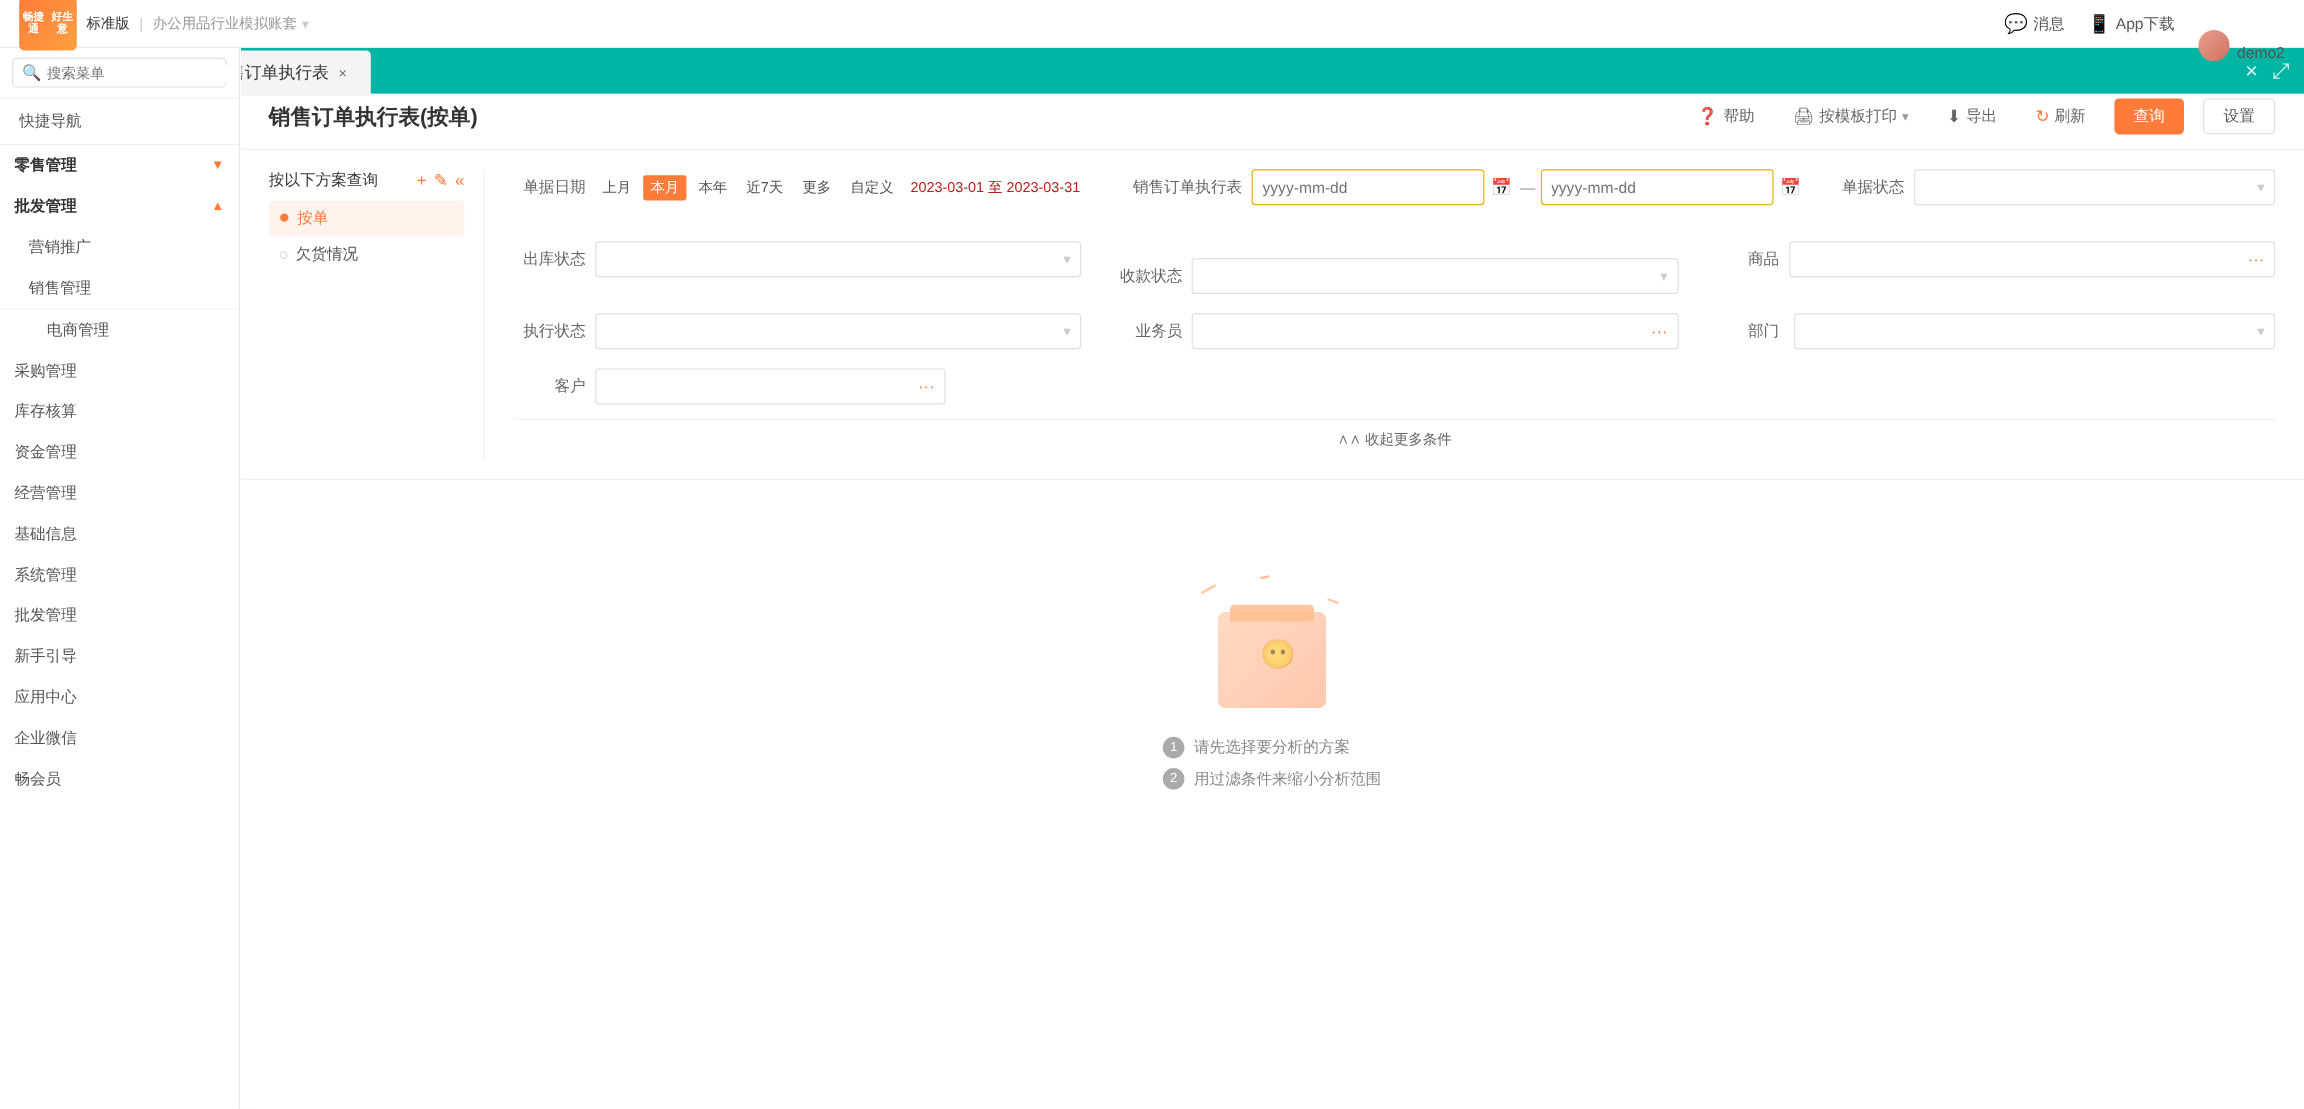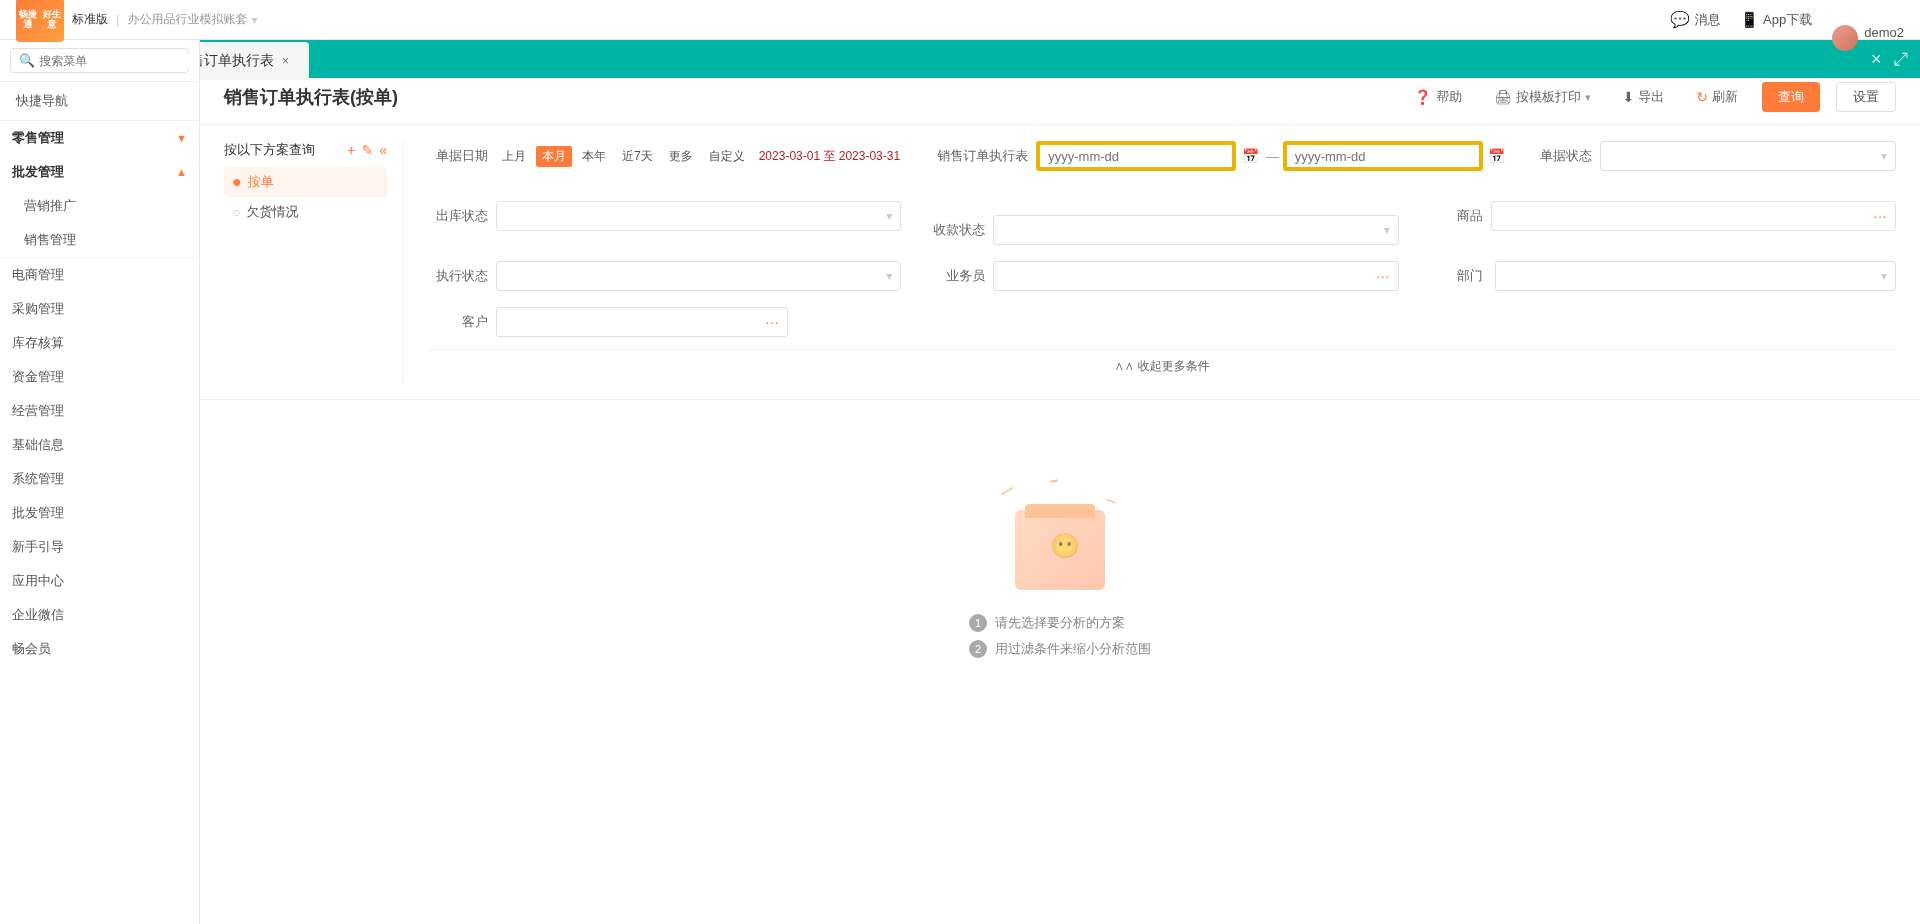--- a/index.html
+++ b/index.html
@@ -121,21 +121,21 @@
       flex: 1;
     }
     .filter-label { color: #666; font-size: 13px; white-space: nowrap; min-width: 60px; text-align: right; }
     .filter-date-range {
       display: flex; align-items: center; gap: 4px;
       flex: 1;
     }
     .filter-date-input {
       flex: 1;
       height: 30px;
-      border: 4px solid #eab308;
+      border: 1px solid #eab308;
       border-radius: 3px;
       padding: 0 8px;
       font-size: 13px;
       color: #999;
       outline: none;
     }
     .date-separator { color: #999; }
 
     
     .date-quick-btns { display: flex; align-items: center; gap: 4px; }
@@ -294,21 +294,21 @@
   </div>
   <div class="top-header-right">
     <div class="top-header-action">
       <span style="font-size:16px;">💬</span>
       <span>消息</span>
     </div>
     <div class="top-header-action">
       <span style="font-size:15px;">📱</span>
       <span>App下载</span>
     </div>
-    <div class="top-header-action" style="display:flex;align-items:flex-start;gap:6px;margin-top:36px;">
+    <div class="top-header-action" style="display:flex;align-items:flex-end;gap:6px;margin-top:36px;">
       <div class="avatar-img" style="width:26px;height:26px;border-radius:50%;background:linear-gradient(135deg,#e8a090,#d07060);"></div>
       <span>demo2</span>
     </div>
   </div>
 </div>
 
 <div class="teal-nav">
   <div class="teal-tab">
     <span>首页</span>
   </div>
@@ -339,21 +339,21 @@
     <span style="font-size:13px;color:#333;">零售管理</span>
     <span style="color:#ff7b3a;font-size:11px;">▼</span>
   </div>
   <div class="nav-item section-header" style="padding:8px 12px;">
     <span style="font-size:13px;color:#333;">批发管理</span>
     <span style="color:#ff7b3a;font-size:11px;">▲</span>
   </div>
   <div class="nav-sub active" style="padding:8px 12px 8px 24px;color:#555;font-size:13px;">营销推广</div>
   <div class="nav-sub" style="padding:8px 12px 8px 24px;color:#555;font-size:13px;">销售管理</div>
   <div class="nav-item" style="padding:8px 12px;border-top:1px solid #f5f5f5;">
-    <span style="font-size:13px;color:#555;">电商管理</span>
+    <span style="font-size:13px;color:#555;margin-left:27px;">电商管理</span>
   </div>
   <div class="nav-item" style="padding:8px 12px;">
     <span style="font-size:13px;color:#555;">采购管理</span>
   </div>
   <div class="nav-item" style="padding:8px 12px;">
     <span style="font-size:13px;color:#555;">库存核算</span>
   </div>
   <div class="nav-item" style="padding:8px 12px;">
     <span style="font-size:13px;color:#555;">资金管理</span>
   </div>

